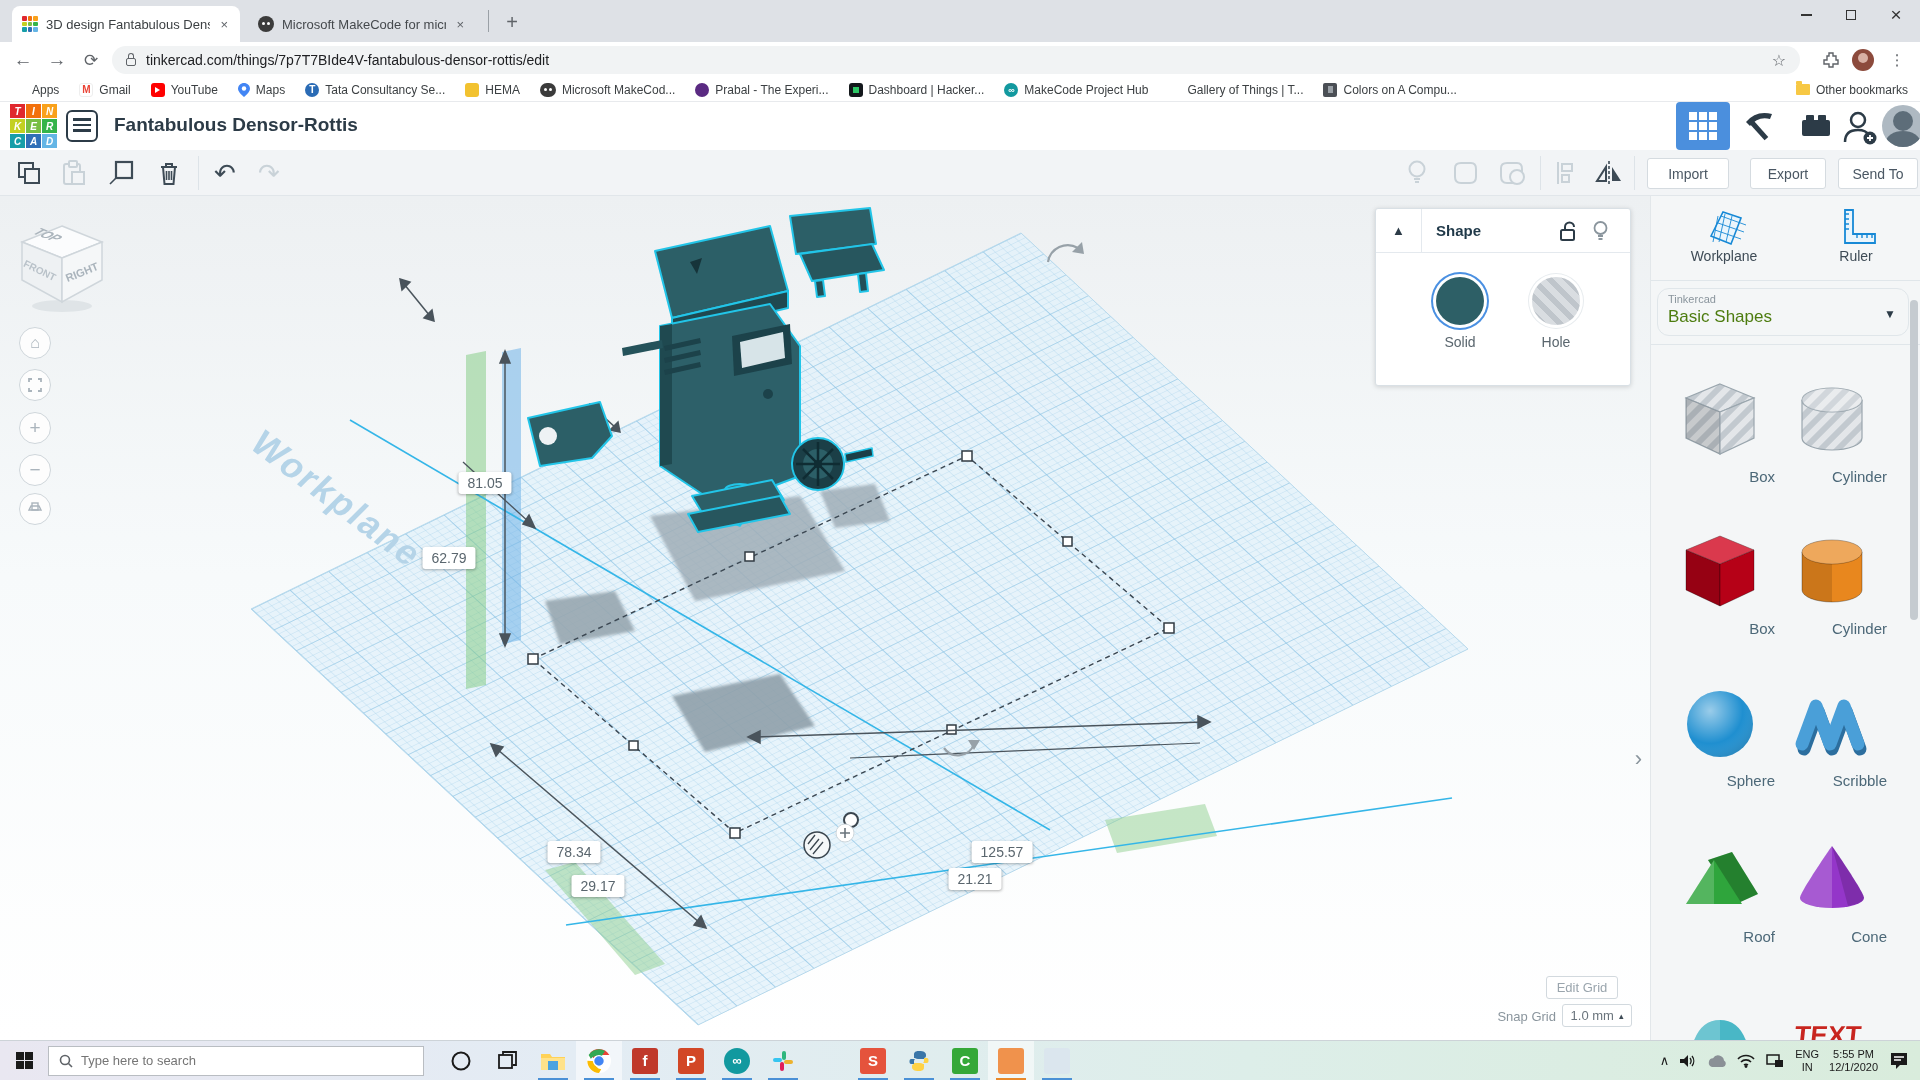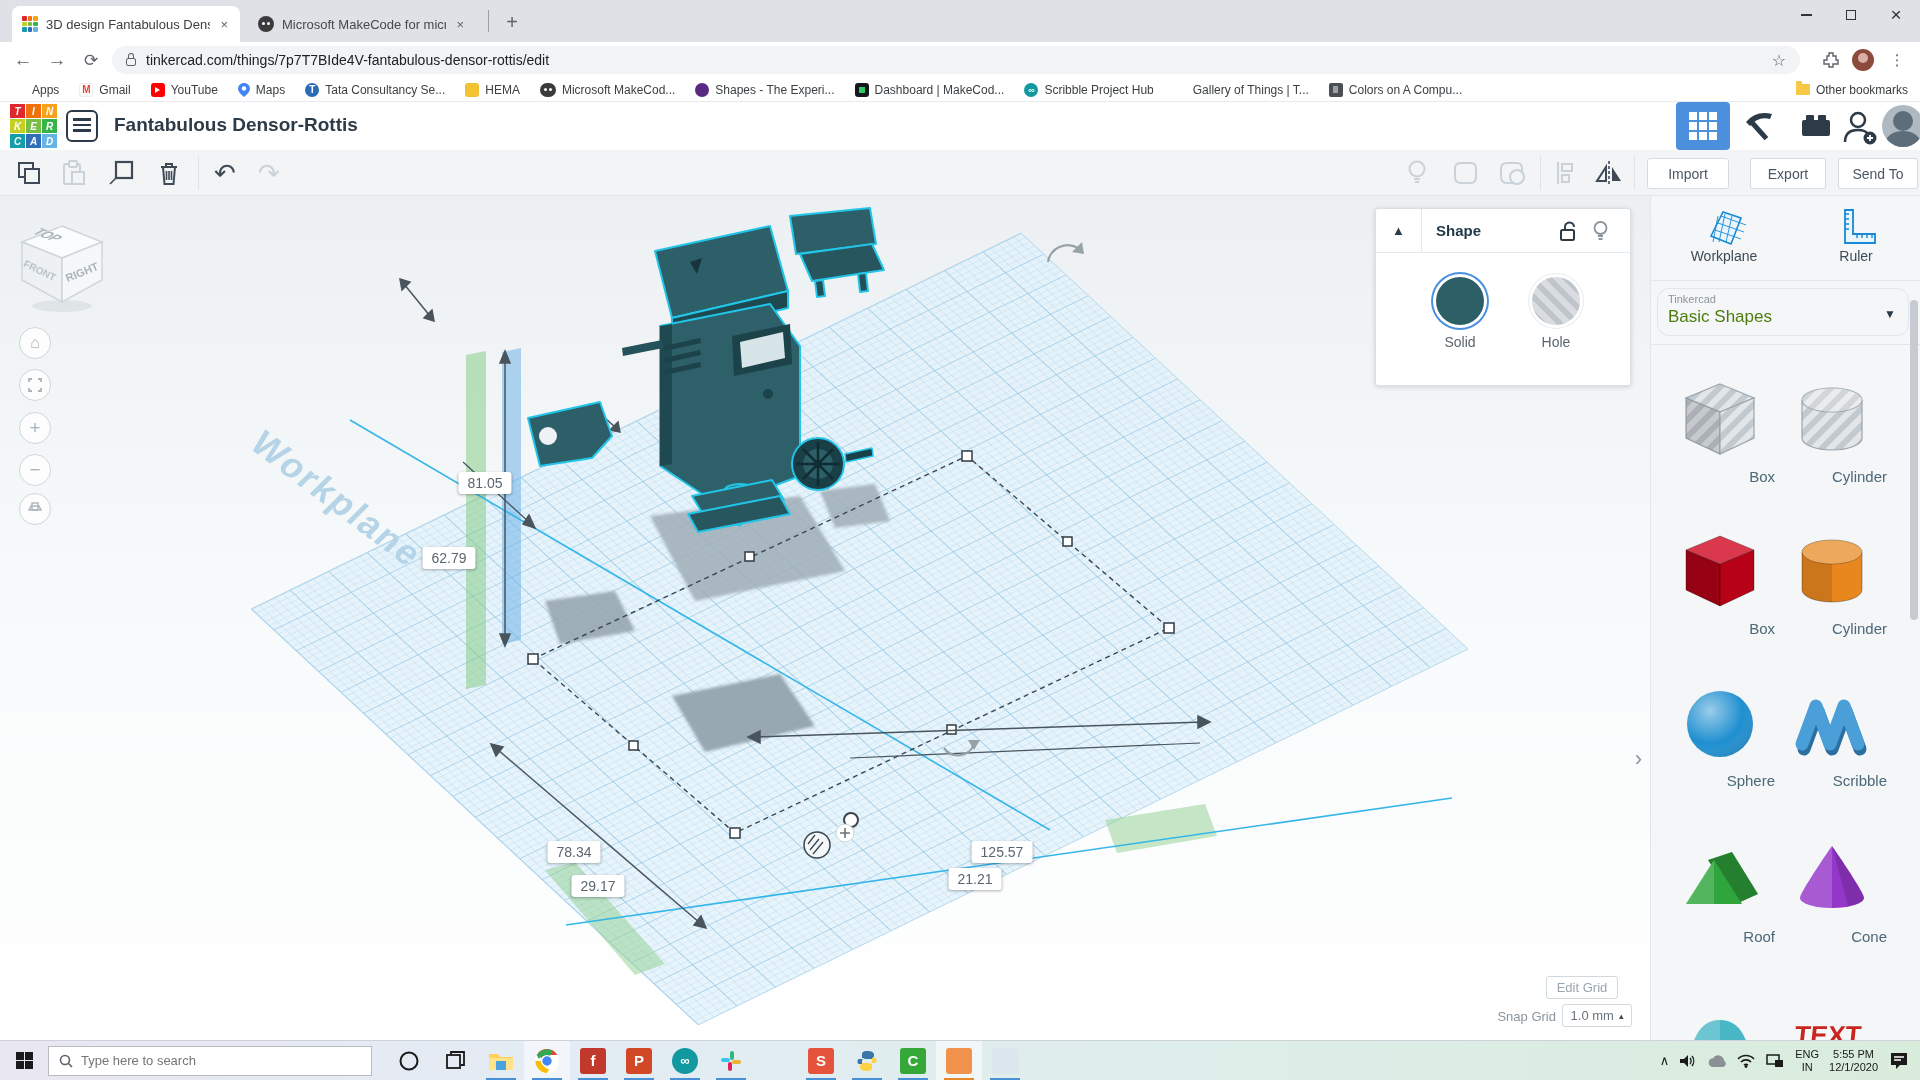--- a/index.html
+++ b/index.html
@@ -117,21 +117,21 @@
   #sb-scroll { position:absolute; right:2px; top:0; width:8px; height:844px; }
   #sb-thumb { position:absolute; left:0; top:104px; width:8px; height:320px; background:#c5cbd0; border-radius:4px; }
 
   
   #taskbar { left:0; top:1040px; width:1920px; height:40px; border-top:1px solid #cdd3d8;
              background:linear-gradient(90deg,#e9e7f1 0%,#e3ecf4 30%,#ddeee9 65%,#d9ecdc 100%);
              display:flex; align-items:center; }
   #startbtn { width:48px; height:40px; display:flex; align-items:center; justify-content:center; }
   .winlogo { display:grid; grid-template-columns:8px 8px; grid-auto-rows:8px; gap:1px; }
   .winlogo i { background:#1a1a1a; }
-  #searchbox { width:324px; height:30px; background:#fff; border:1px solid #b9bdc2; display:flex; align-items:center; padding:0 10px; gap:8px; }
+  #searchbox { width:376px; height:30px; background:#fff; border:1px solid #b9bdc2; display:flex; align-items:center; padding:0 10px; gap:8px; }
   #searchbox input { border:none; outline:none; font-size:13px; color:#5f6368; width:260px; background:transparent; font-family:inherit; }
   .tkapp { width:46px; height:40px; display:flex; align-items:center; justify-content:center; position:relative; }
   .tkapp.run:after { content:""; position:absolute; left:8px; bottom:0; width:30px; height:2.5px; background:#4a90d6; }
   .tkapp.active { background:rgba(255,255,255,.55); }
   .tkapp.orange-run:after { content:""; position:absolute; left:8px; bottom:0; width:30px; height:2.5px; background:#e8882a; }
   .sq { width:26px; height:26px; border-radius:3px; display:flex; align-items:center; justify-content:center; color:#fff; font-size:15px; font-weight:bold; }
   #tray { margin-left:auto; display:flex; align-items:center; gap:10px; padding-right:10px; height:40px; }
   .trayic { color:#1a1a1a; font-size:13px; }
   .tray2 { font-size:11px; color:#1a1a1a; text-align:center; line-height:13px; }
   #notif { width:22px; height:22px; }
@@ -240,31 +240,31 @@
     </span>
   <span class="bm">
     <span class="bmi" style="background:#3b3b3b;border-radius:7px;width:16px;">
         <i style="width:3px;height:3px;border-radius:50%;background:#fff;margin-right:2px;"></i>
         <i style="width:3px;height:3px;border-radius:50%;background:#fff;"></i>
       </span>
     <span>Microsoft MakeCod...</span>
     </span>
   <span class="bm">
     <span class="bmi" style="background:#5a2a82;border-radius:50%;"></span>
-    <span>Shapes - The Experi...</span>
+    <span>Prabal - The Experi...</span>
     </span>
   <span class="bm">
     <span class="bmi" style="background:#14181c;">
         <i style="width:6px;height:6px;background:#2ec866;"></i>
       </span>
-    <span>Dashboard | MakeCod...</span>
+    <span>Dashboard | Hacker...</span>
     </span>
   <span class="bm">
     <span class="bmi" style="background:#12999f;border-radius:50%;font-size:9px;font-weight:bold;">∞</span>
-    <span>Scribble Project Hub</span>
+    <span>MakeCode Project Hub</span>
     </span>
   <span class="bm">
     <span class="bmi tc-grid" style="width:13px;height:13px;background:none;">
       <i style="background:#e0282e"></i>
         <i style="background:#f2700c"></i>
         <i style="background:#f9a11b"></i>
       <i style="background:#c3d021"></i>
         <i style="background:#78be43"></i>
         <i style="background:#35b44a"></i>
       <i style="background:#169ea8"></i>

